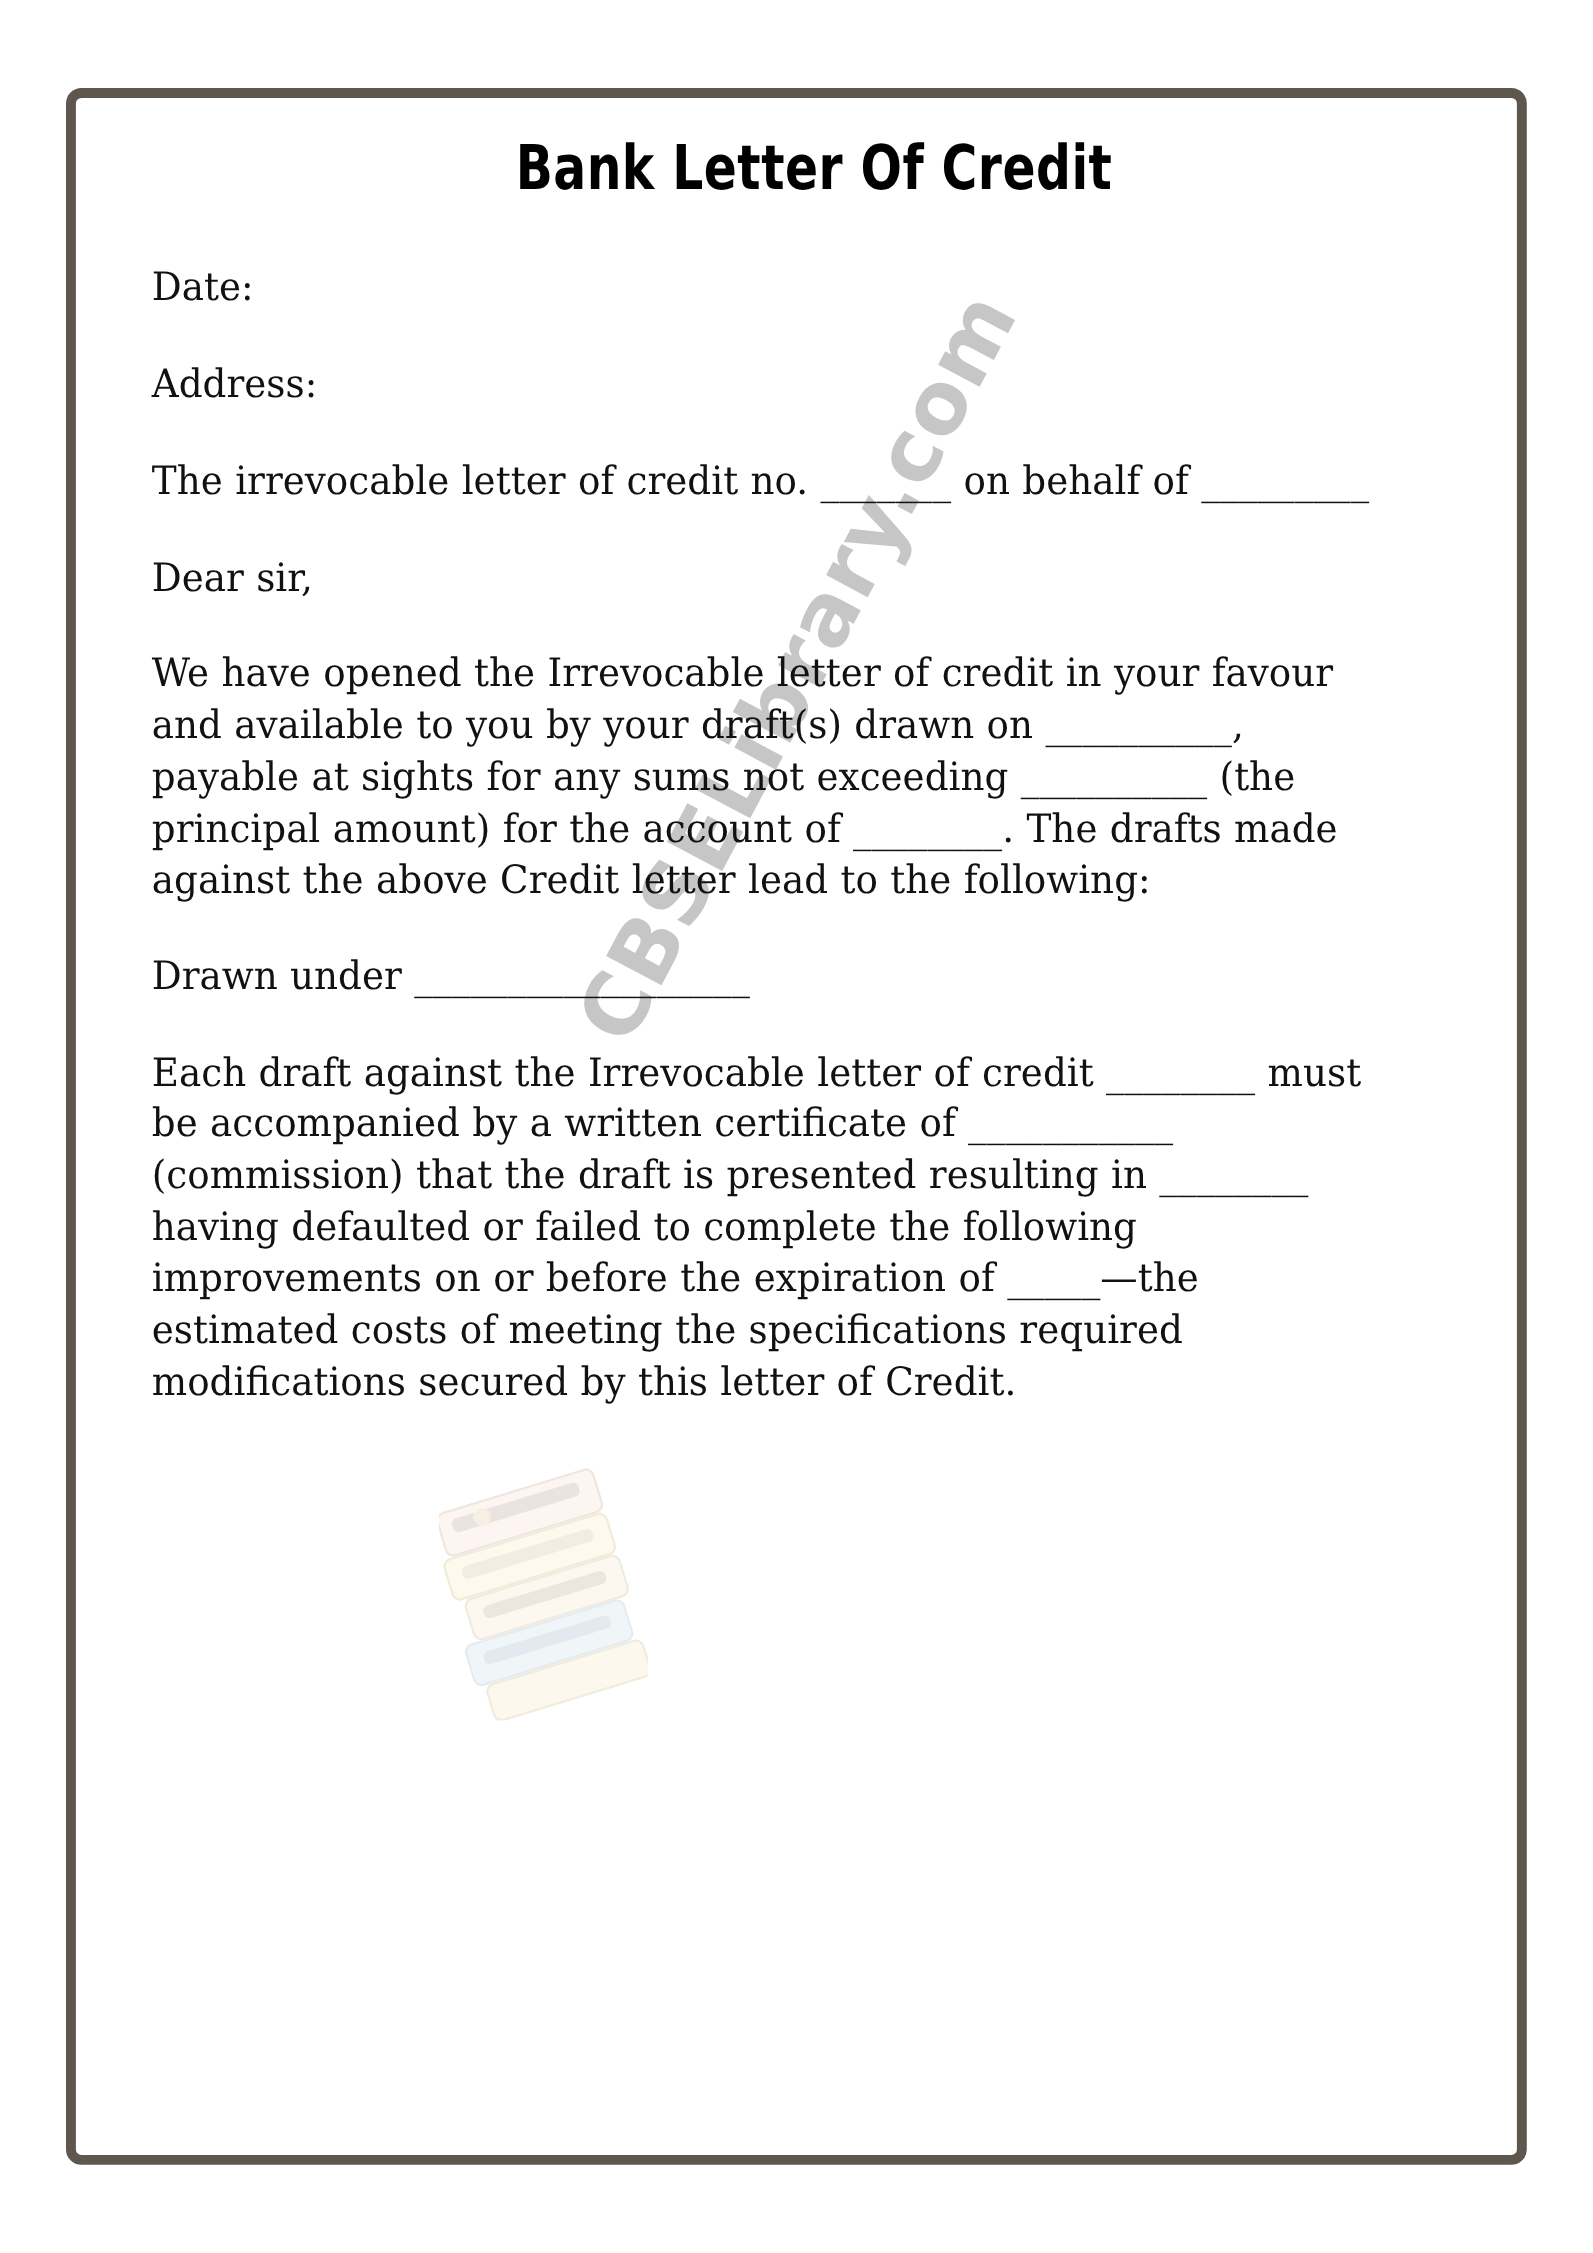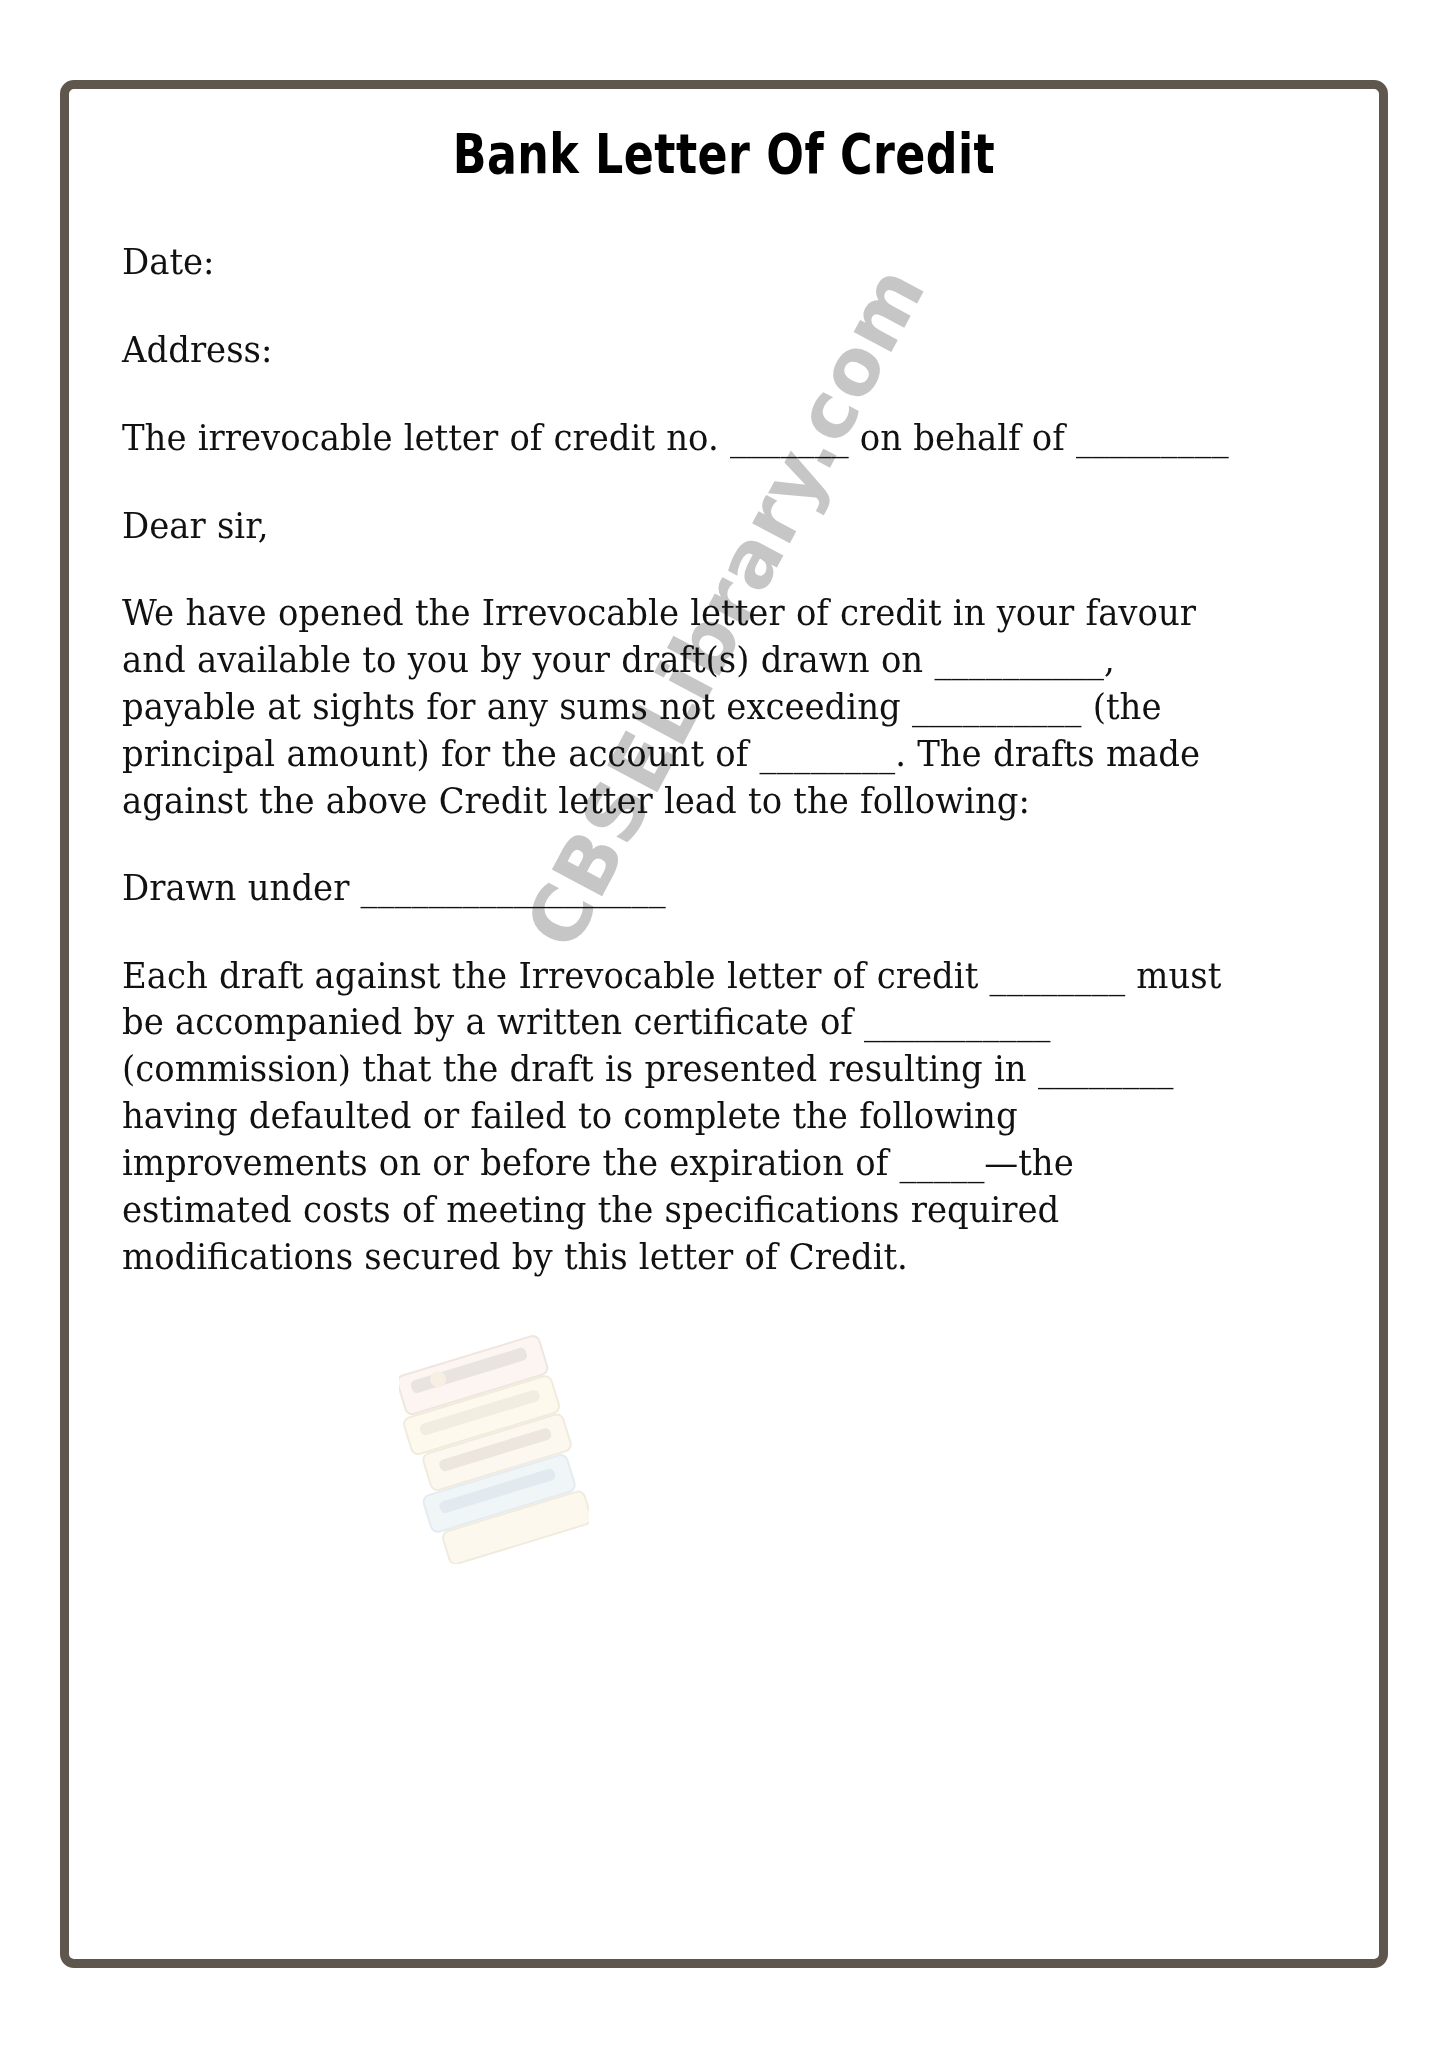--- a/index.html
+++ b/index.html
@@ -54,21 +54,21 @@
     width: 190px;
     height: 230px;
     opacity: 0.55;
     z-index: 1;
     pointer-events: none;
   }
 
   
   .content {
     position: absolute;
-    left: 0;
+    left: 16px;
     top: 0;
     width: 100%;
     height: 100%;
     z-index: 2;
   }
 
   .doc-title {
     position: absolute;
     left: 0;
     top: 32px;

